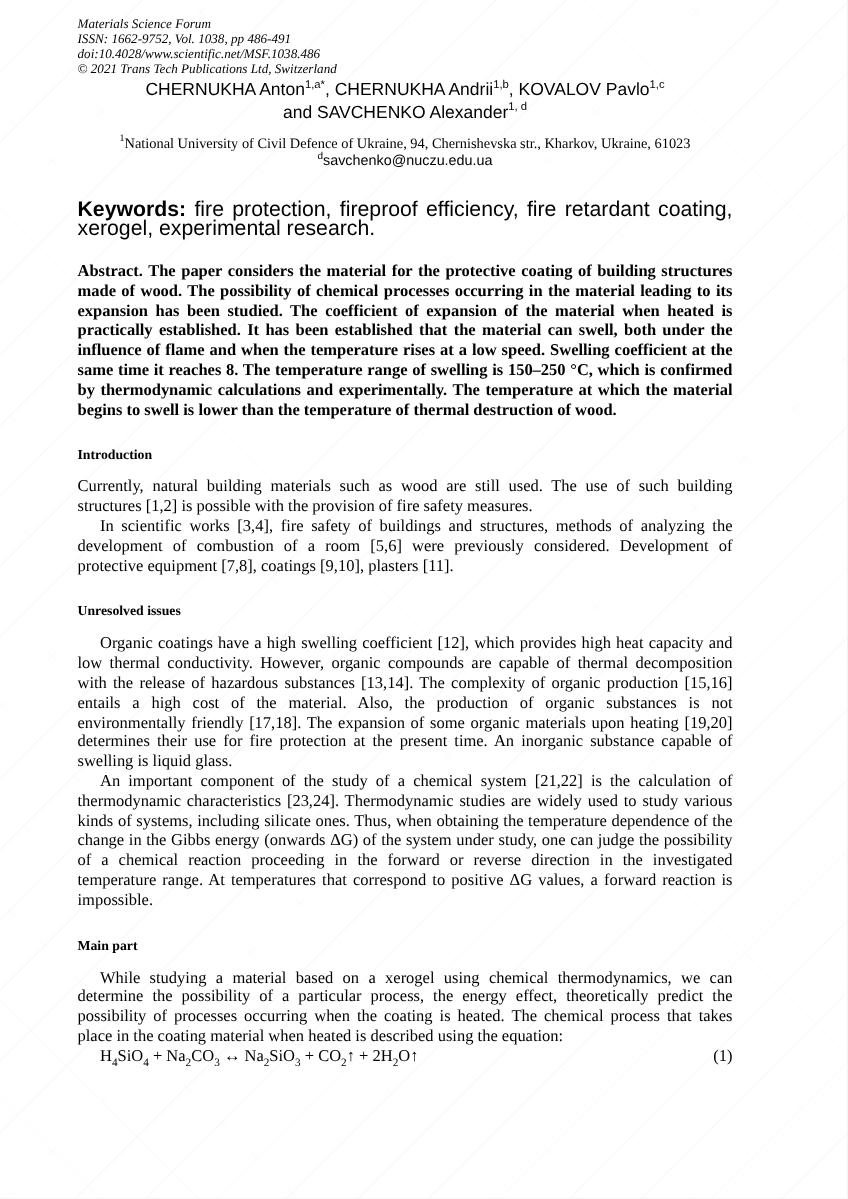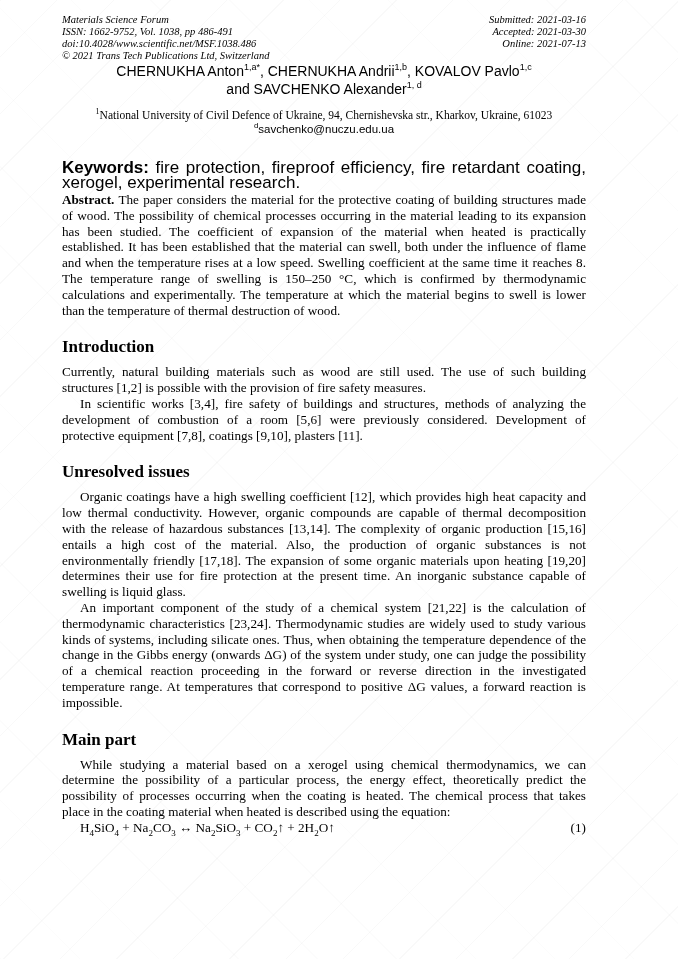--- a/index.html
+++ b/index.html
@@ -49,24 +49,24 @@
     font-family:"Liberation Sans", sans-serif;
     font-size:17px;line-height:15px;text-align:justify;
     margin:23px 0 0;
   }
   
   .body-text{
     font-family:"Liberation Serif", serif;
     font-size:13.2px;line-height:15.8px;text-align:justify;
     margin:0;
   }
-  .abstract{margin-top:2px;}
+  .abstract{margin-top:19px;font-weight:bold;}
   .section-heading{
     font-family:"Liberation Serif", serif;
-    font-weight:bold;font-size:17px;line-height:16px;
+    font-weight:bold;font-size:11px;line-height:16px;
     margin:21px 0 9px;
   }
   .indent{text-indent:18px;}
   .no-indent{text-indent:0;}
   
   .equation{
     display:flex;justify-content:space-between;
     font-family:"Liberation Serif", serif;
     font-size:13.2px;line-height:16px;
     padding-left:18px;
@@ -77,25 +77,20 @@
 <body>
 
 <div class="page">
 
   <div class="pub-header">
     <div class="pub-left">
       <div>Materials Science Forum</div>
       <div>ISSN: 1662-9752, Vol. 1038, pp 486-491</div>
       <div>doi:10.4028/www.scientific.net/MSF.1038.486</div>
       <div>© 2021 Trans Tech Publications Ltd, Switzerland</div>
-    </div>
-    <div class="pub-right">
-      <div>Submitted: 2021-03-16</div>
-      <div>Accepted: 2021-03-30</div>
-      <div>Online: 2021-07-13</div>
     </div>
   </div>
 
 
   <div class="authors"><span>CHERNUKHA Anton</span><sup>1,a*</sup><span>, CHERNUKHA Andrii</span><sup>1,b</sup><span>, KOVALOV Pavlo</span><sup>1,c</sup></div>
   <div class="authors"><span>and SAVCHENKO Alexander</span><sup>1, d</sup></div>
 
   <div class="affiliation"><sup>1</sup><span>National University of Civil Defence of Ukraine, 94, Chernishevska str., Kharkov, Ukraine, 61023</span></div>
 
   <div class="emails"><sup>d</sup><span>savchenko@nuczu.edu.ua</span></div>

